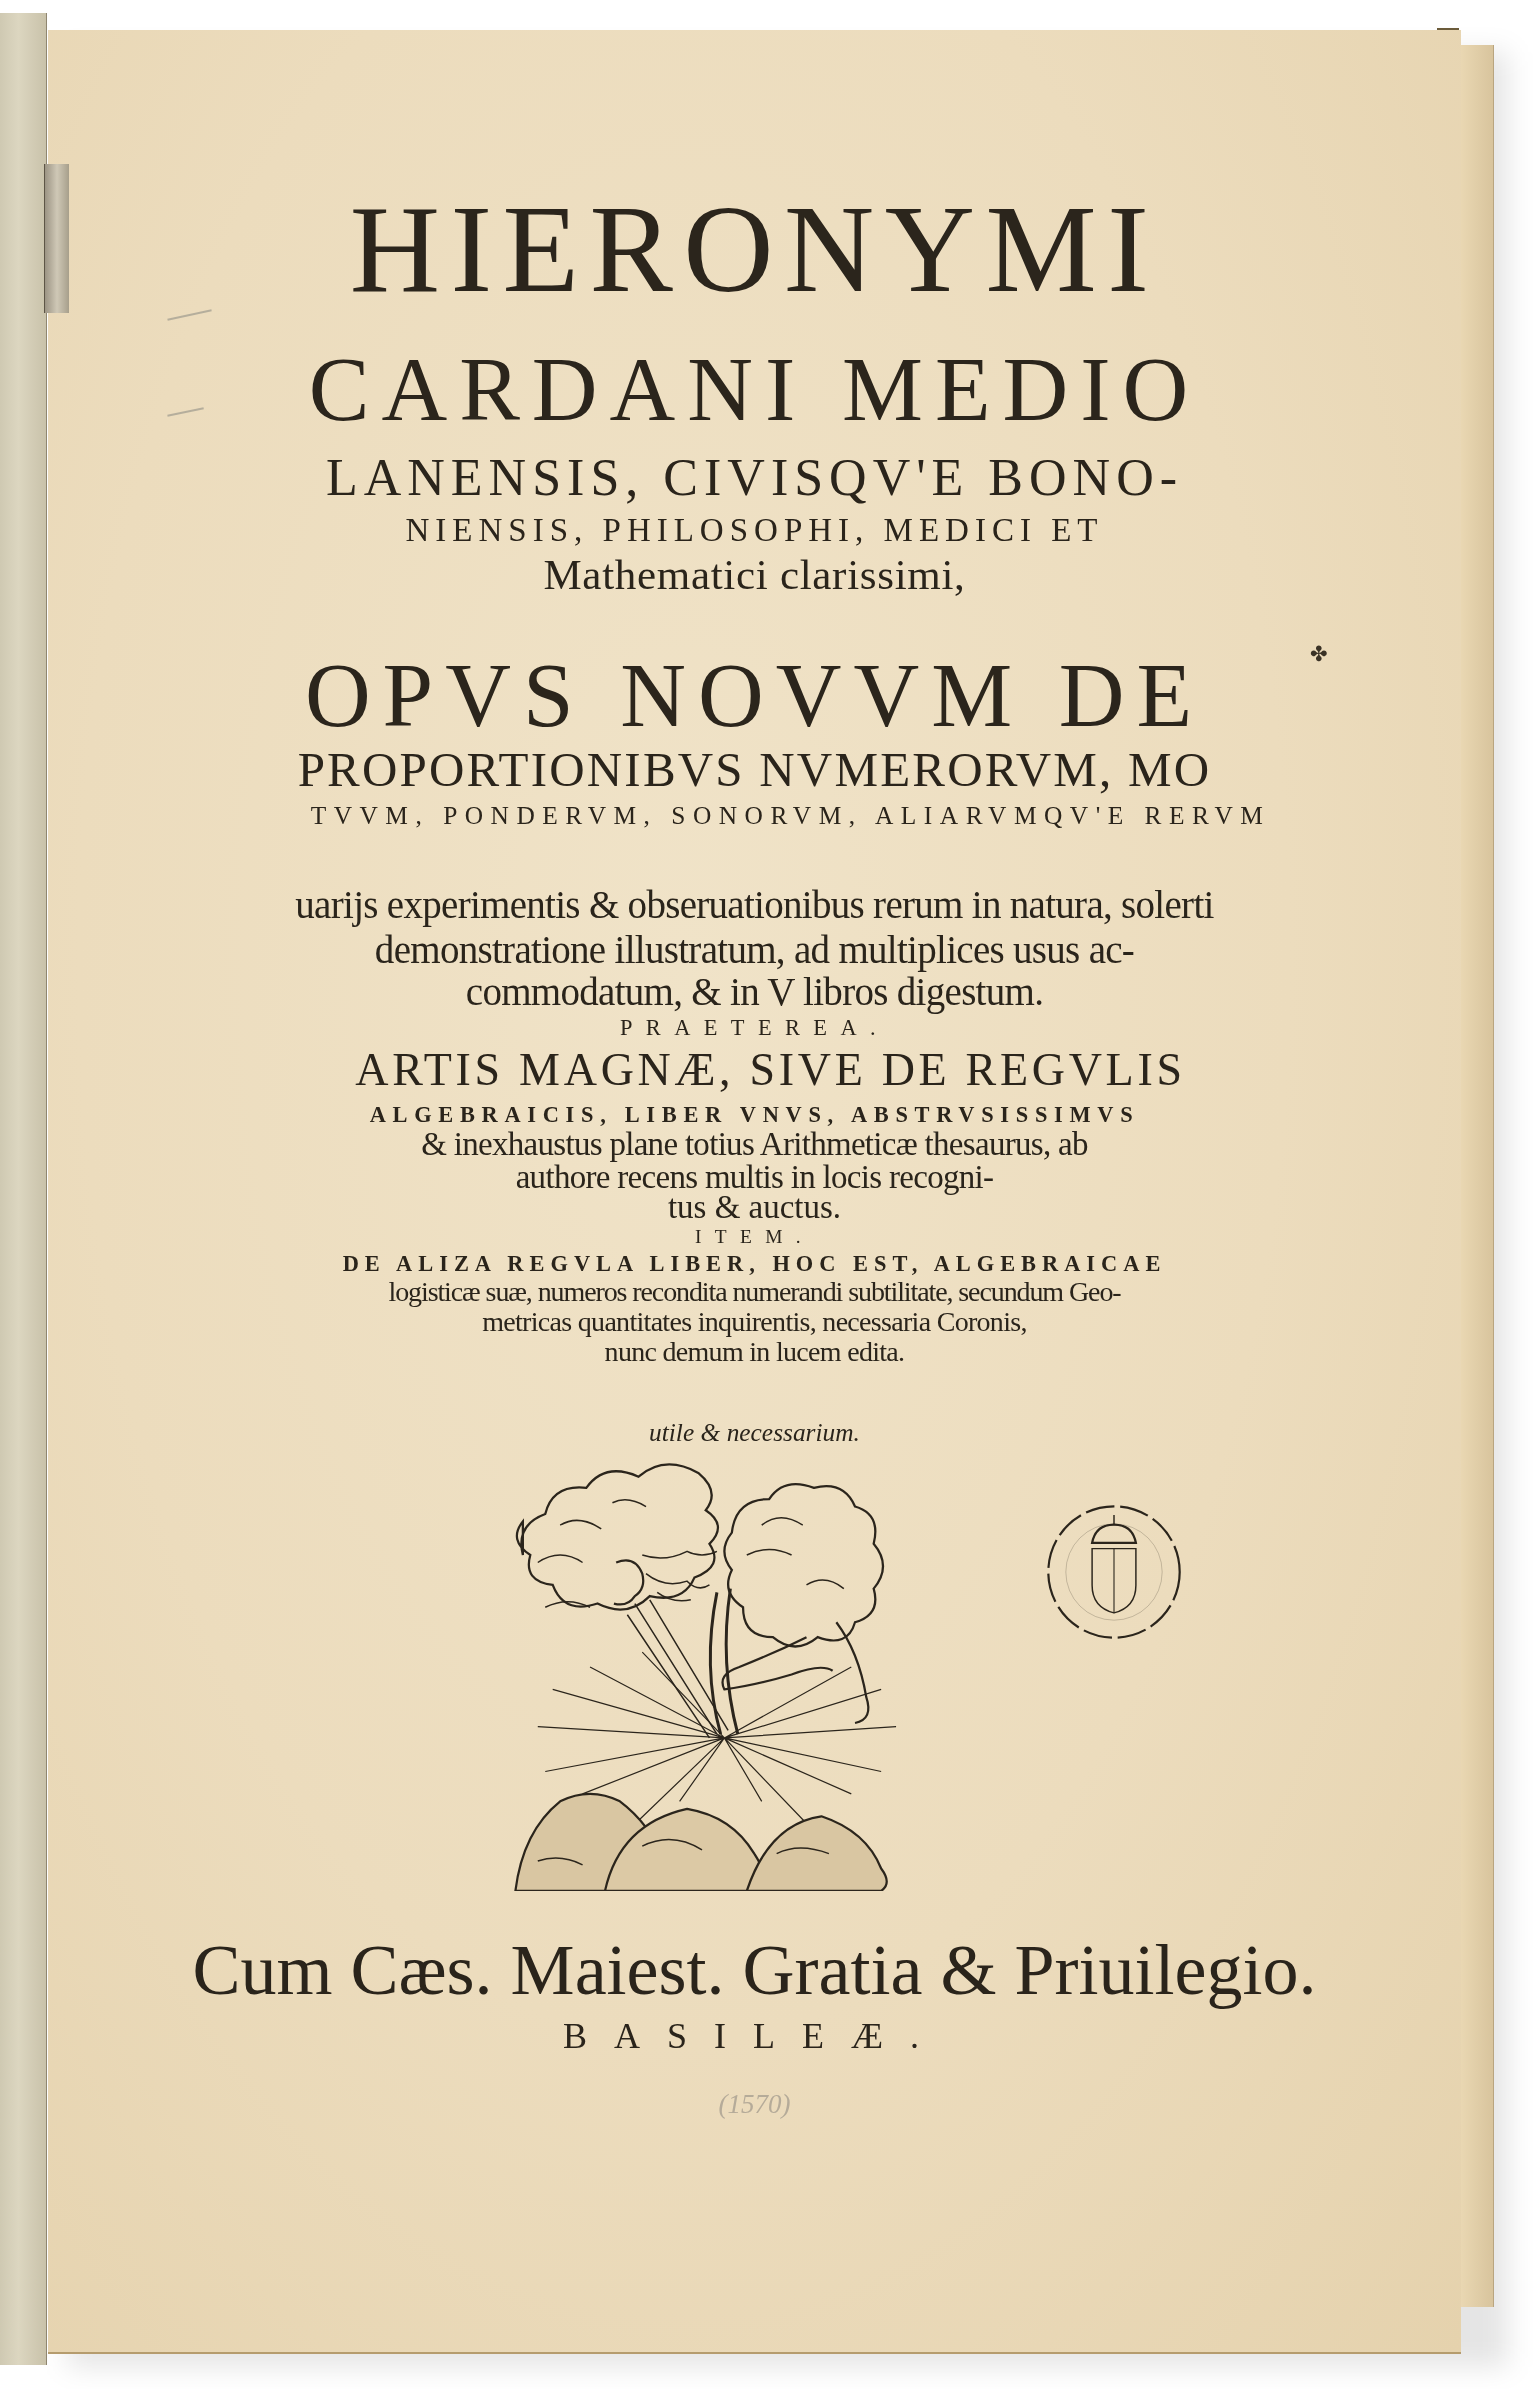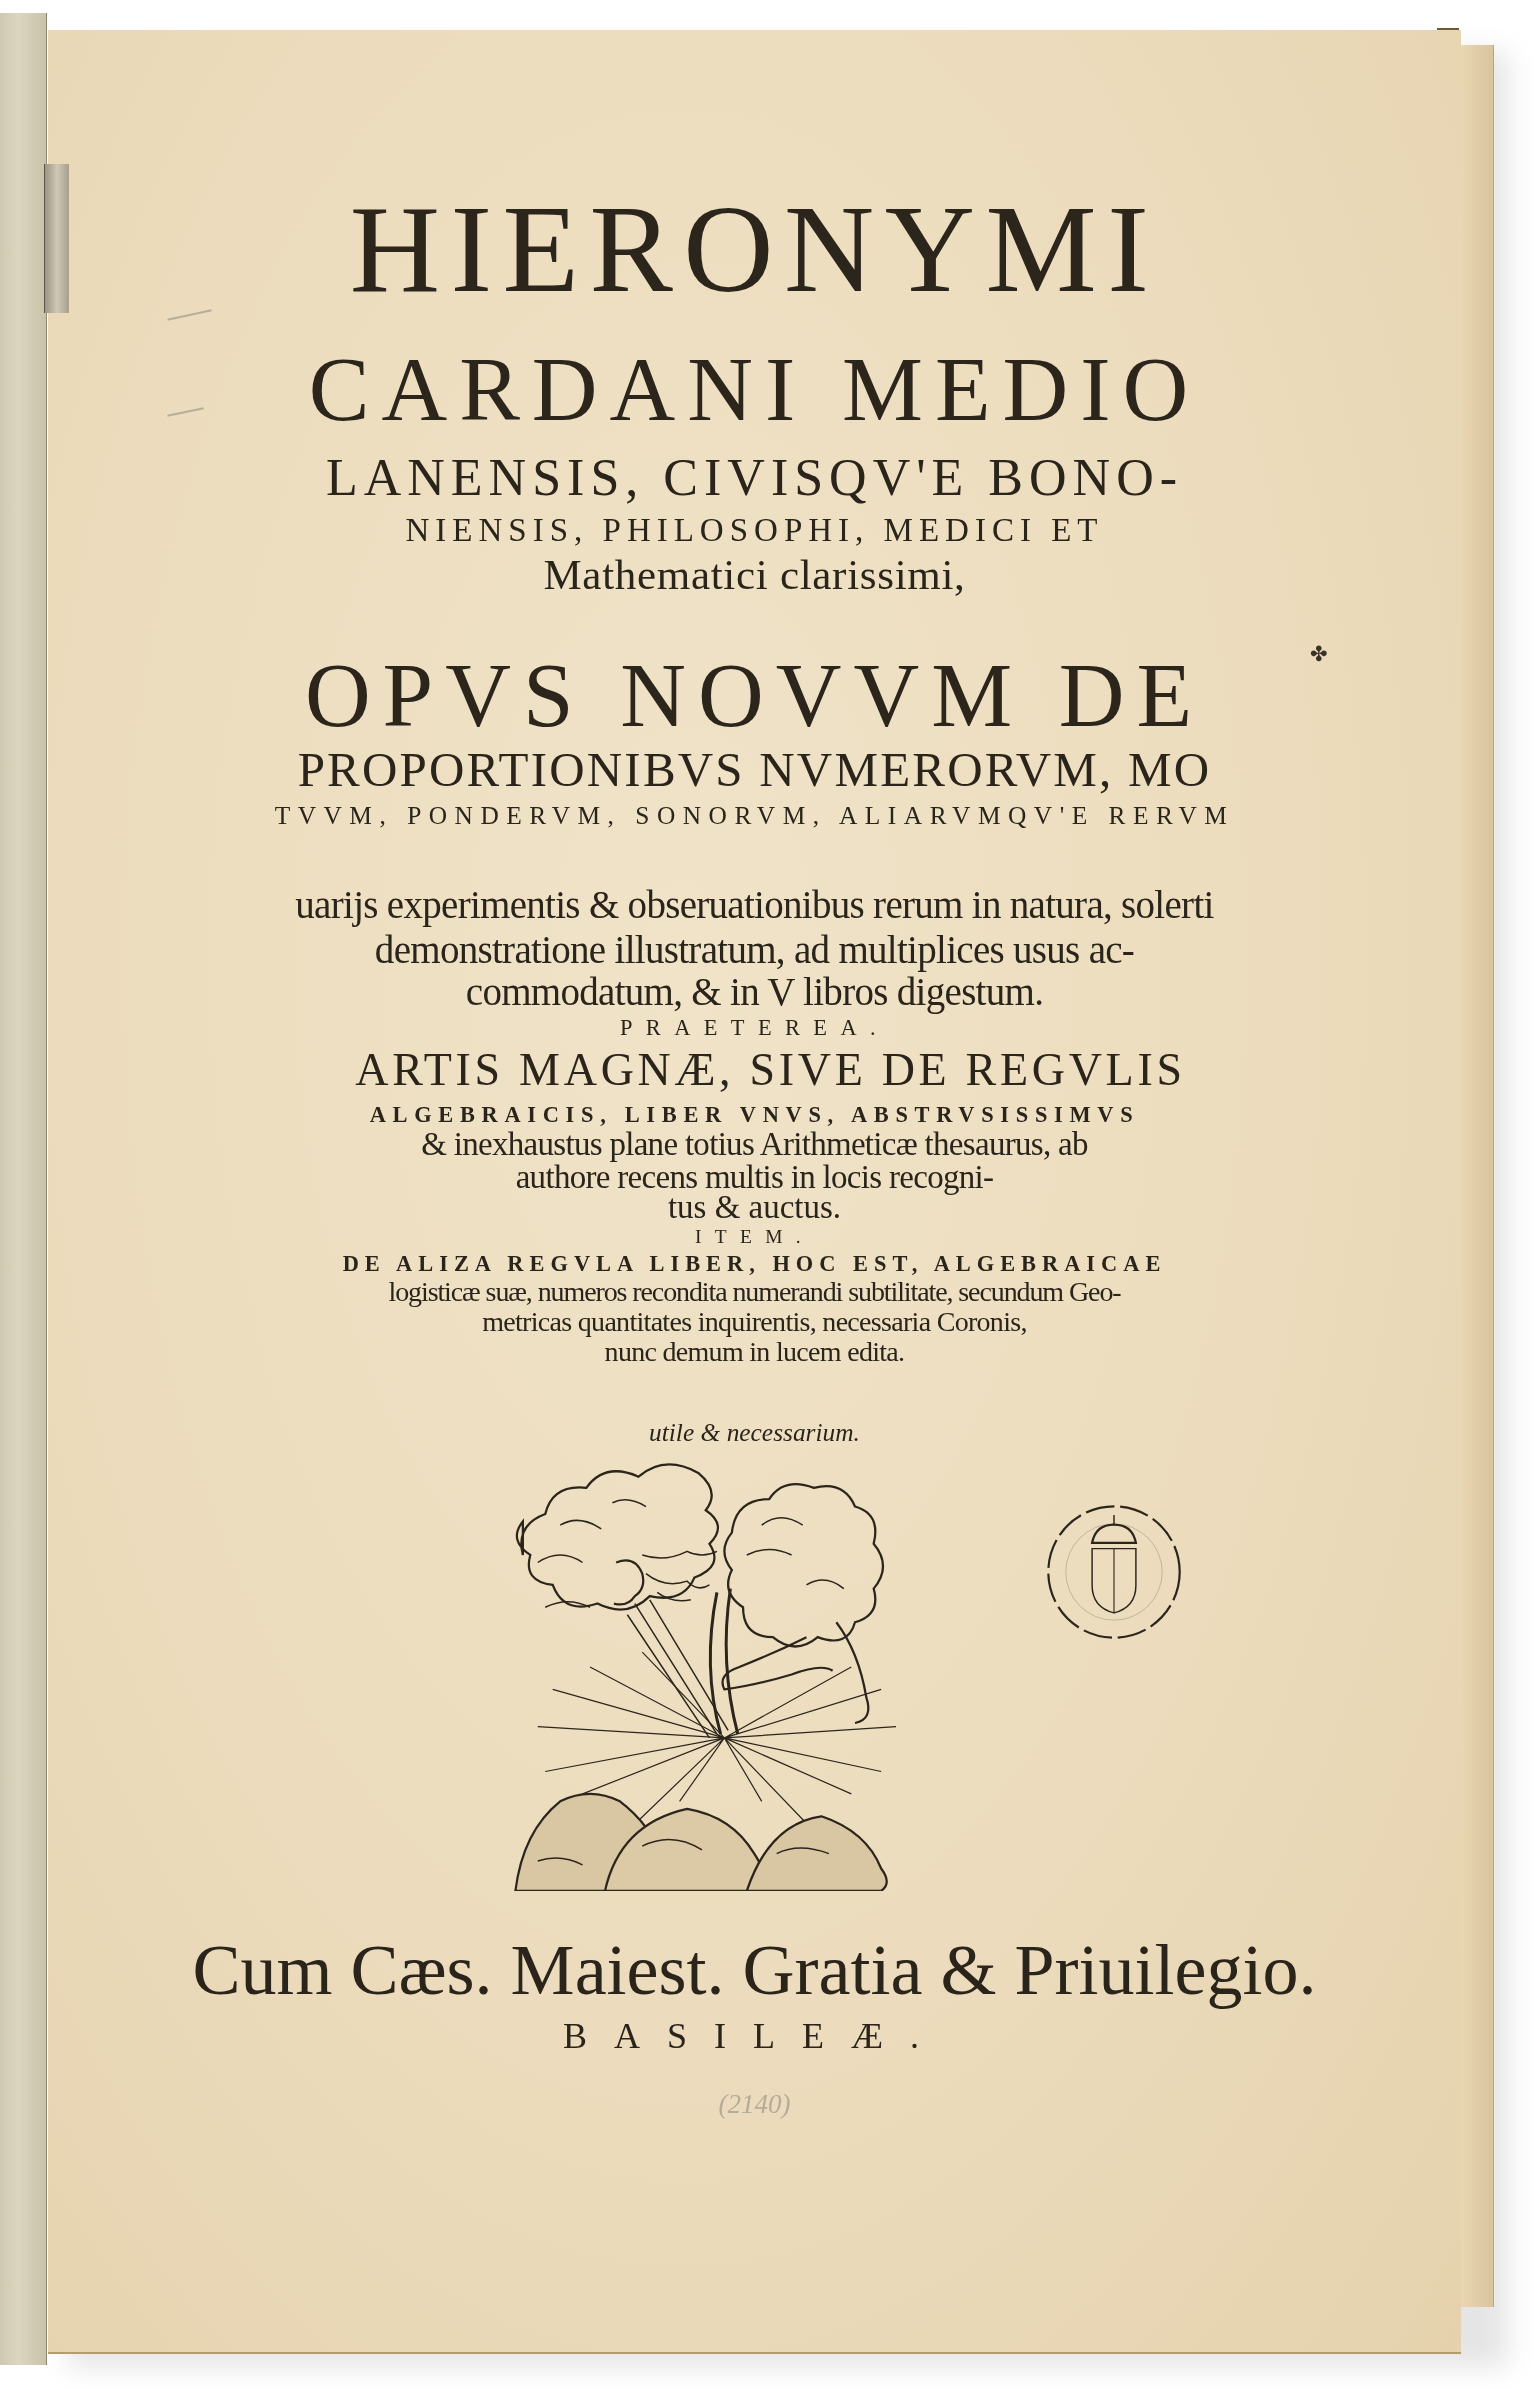--- a/index.html
+++ b/index.html
@@ -77,21 +77,21 @@
   <div class="line title-xl" style="top:157px;">HIERONYMI</div>
   <div class="line title-lg" style="top:314px;">CARDANI MEDIO</div>
   <div class="line title-md" style="top:422px;">LANENSIS, CIVISQV'E BONO-</div>
   <div class="line title-sm" style="top:484px;">NIENSIS, PHILOSOPHI, MEDICI ET</div>
   <div class="line roman-md" style="top:523px;">Mathematici clarissimi,</div>
 
   <div class="ornament">✤</div>
 
   <div class="line title-lg" style="top:620px;">OPVS NOVVM DE</div>
   <div class="line" style="top:715px;font-size:49px;letter-spacing:2.2px;">PROPORTIONIBVS NVMERORVM, MO</div>
-  <div class="line" style="top:773px;font-size:25.4px;letter-spacing:7.5px;">TVVM, PONDERVM, SONORVM, ALIARVMQV'E RERVM</div>
+  <div class="line" style="top:773px;font-size:25.4px;letter-spacing:7.5px;padding-left:36px;">TVVM, PONDERVM, SONORVM, ALIARVMQV'E RERVM</div>
   <div class="line" style="top:855px;font-size:39px;letter-spacing:-0.7px;">uarijs experimentis &amp; obseruationibus rerum in natura, solerti</div>
   <div class="line" style="top:900px;font-size:39px;letter-spacing:-0.7px;">demonstratione illustratum, ad multiplices usus ac-</div>
   <div class="line" style="top:942px;font-size:39px;letter-spacing:-0.7px;">commodatum, &amp; in V libros digestum.</div>
 
   <div class="line spaced" style="top:987px;font-size:22.4px;">PRAETEREA.</div>
 
   <div class="line" style="top:1017px;font-size:46px;letter-spacing:3.7px;padding-left:16px;">ARTIS MAGNÆ, SIVE DE REGVLIS</div>
   <div class="line" style="top:1074px;font-size:22.4px;letter-spacing:6.7px;font-weight:bold;">ALGEBRAICIS, LIBER VNVS, ABSTRVSISSIMVS</div>
   <div class="line" style="top:1098px;font-size:33px;letter-spacing:-0.7px;">&amp; inexhaustus plane totius Arithmeticæ thesaurus, ab</div>
   <div class="line" style="top:1131px;font-size:33px;letter-spacing:-0.7px;">authore recens multis in locis recogni-</div>
@@ -141,15 +141,15 @@
     <circle cx="100" cy="100" r="66" fill="none" stroke="#2b251c" stroke-width="1" opacity="0.3"></circle>
     <path d="M70 60 q5-25 30-25 q25 0 30 25 z" fill="none" stroke="#2b251c" stroke-width="3"></path>
     <line x1="100" y1="22" x2="100" y2="36" stroke="#2b251c" stroke-width="2"></line>
     <path d="M70 68 h60 v50 q0 30-30 38 q-30-8-30-38z" fill="none" stroke="#2b251c" stroke-width="2"></path>
     <line x1="100" y1="68" x2="100" y2="156" stroke="#2b251c" stroke-width="1.5"></line>
     <text x="100" y="112" text-anchor="middle" font-size="10" fill="#2b251c" font-family="'DejaVu Serif', serif" style="display:none">KÖNIGLICHE HAND BIBLIOTHEK</text>
   </svg>
 
   <div class="line imprint" style="top:1904px;">Cum Cæs. Maiest. Gratia &amp; Priuilegio.</div>
   <div class="line spaced" style="top:1988px;font-size:36px;letter-spacing:27px;">BASILEÆ.</div>
-  <div class="line pencil-note" style="top:2061px;">(2140)</div>
+  <div class="line pencil-note" style="top:2061px;">(1570)</div>
 </div>
 
 
 </body></html>

